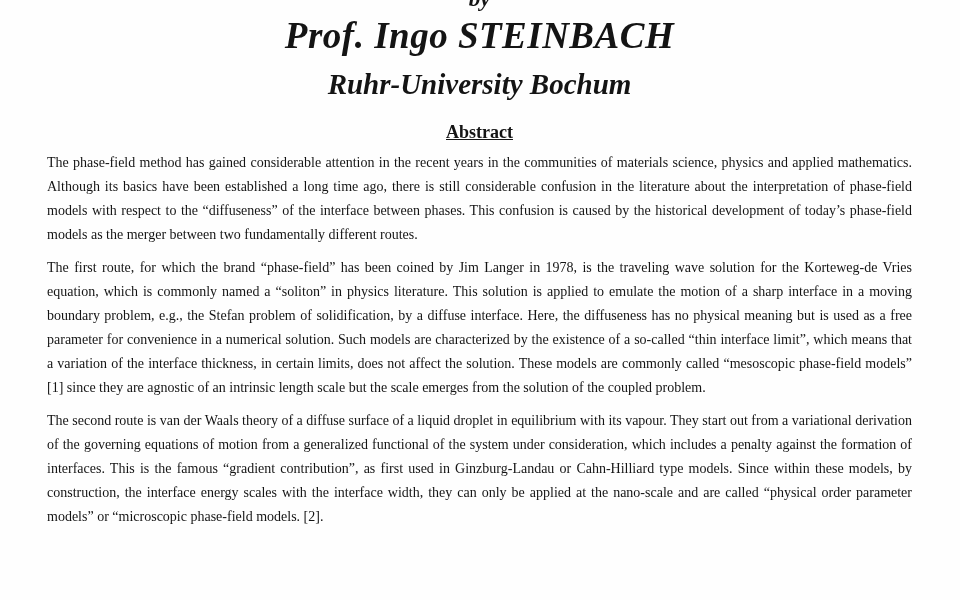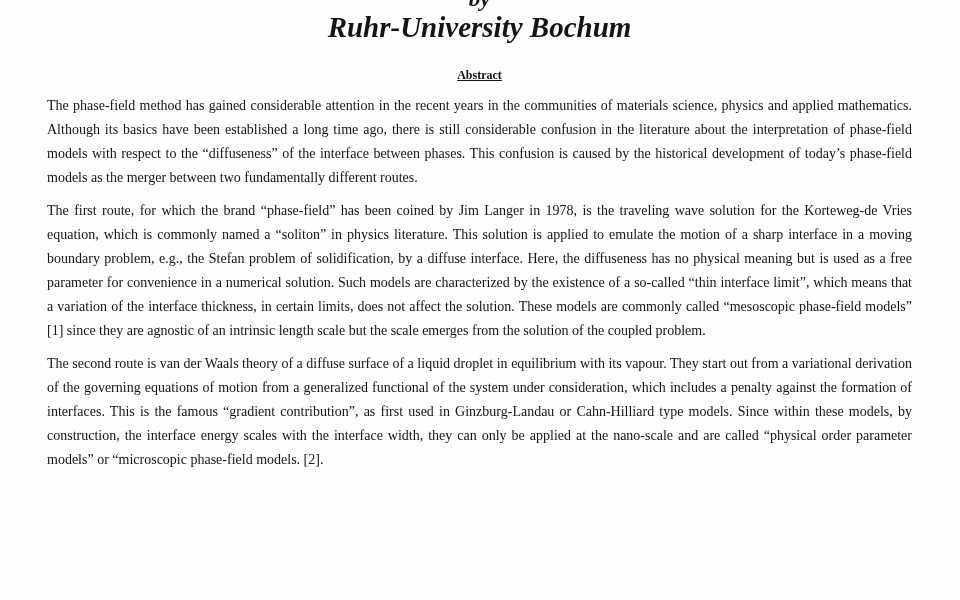--- a/index.html
+++ b/index.html
@@ -33,43 +33,44 @@
       line-height: 40px;
       margin-top: 6px;
       letter-spacing: 0.5px;
     }
     .affiliation {
       text-align: center;
       font-style: italic;
       font-weight: bold;
       font-size: 29px;
       line-height: 32px;
-      margin-top: 1px;
+      margin-top: 12px;
     }
     .abstract-heading {
       text-align: center;
       font-weight: bold;
-      font-size: 12px;
+      font-size: 18px;
       line-height: 20px;
       text-decoration: underline;
       margin-top: 22px;
     }
     .para {
       font-size: 14px;
       line-height: 24px;
       text-align: justify;
       margin-top: 9px;
     }
   </style>
 </head>
 <body>
 
 <div class="page">
   <div class="byline">by</div>
 
+  <div class="author">Prof. Ingo STEINBACH</div>
 
   <div class="affiliation">Ruhr-University Bochum</div>
 
   <div class="abstract-heading">Abstract</div>
 
   <p class="para">The phase-field method has gained considerable attention in the recent years in the communities of materials science, physics and applied mathematics. Although its basics have been established a long time ago, there is still considerable confusion in the literature about the interpretation of phase-field models with respect to the “diffuseness” of the interface between phases. This confusion is caused by the historical development of today’s phase-field models as the merger between two fundamentally different routes.</p>
 
   <p class="para">The first route, for which the brand “phase-field” has been coined by Jim Langer in 1978, is the traveling wave solution for the Korteweg-de Vries equation, which is commonly named a “soliton” in physics literature. This solution is applied to emulate the motion of a sharp interface in a moving boundary problem, e.g., the Stefan problem of solidification, by a diffuse interface. Here, the diffuseness has no physical meaning but is used as a free parameter for convenience in a numerical solution. Such models are characterized by the existence of a so-called “thin interface limit”, which means that a variation of the interface thickness, in certain limits, does not affect the solution. These models are commonly called “mesoscopic phase-field models” [1] since they are agnostic of an intrinsic length scale but the scale emerges from the solution of the coupled problem.</p>
 
   <p class="para">The second route is van der Waals theory of a diffuse surface of a liquid droplet in equilibrium with its vapour. They start out from a variational derivation of the governing equations of motion from a generalized functional of the system under consideration, which includes a penalty against the formation of interfaces. This is the famous “gradient contribution”, as first used in Ginzburg-Landau or Cahn-Hilliard type models. Since within these models, by construction, the interface energy scales with the interface width, they can only be applied at the nano-scale and are called “physical order parameter models” or “microscopic phase-field models. [2].</p>

